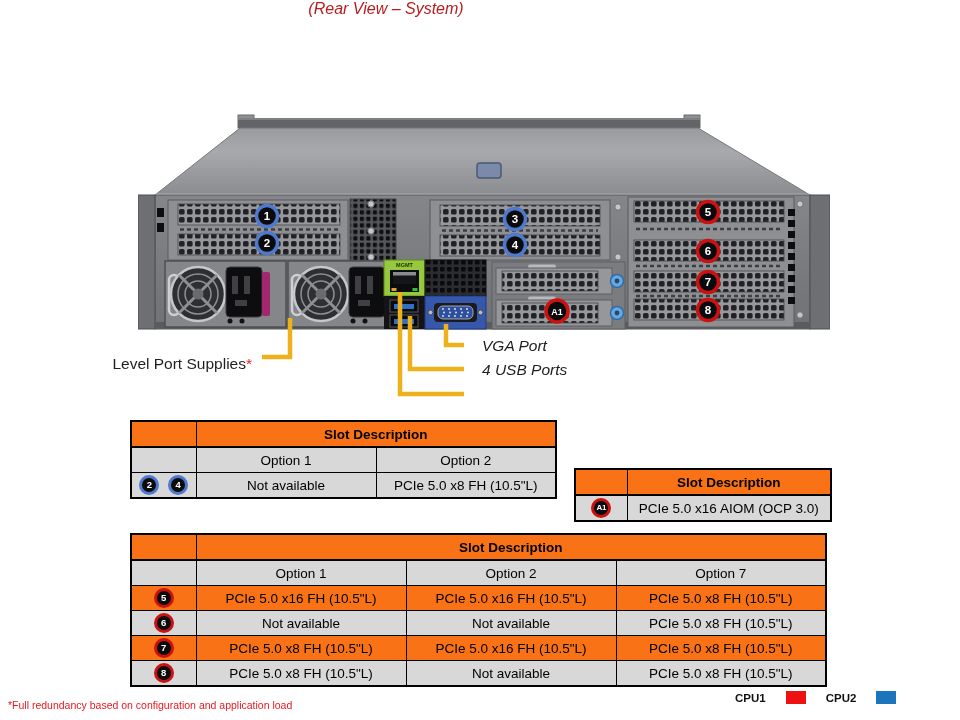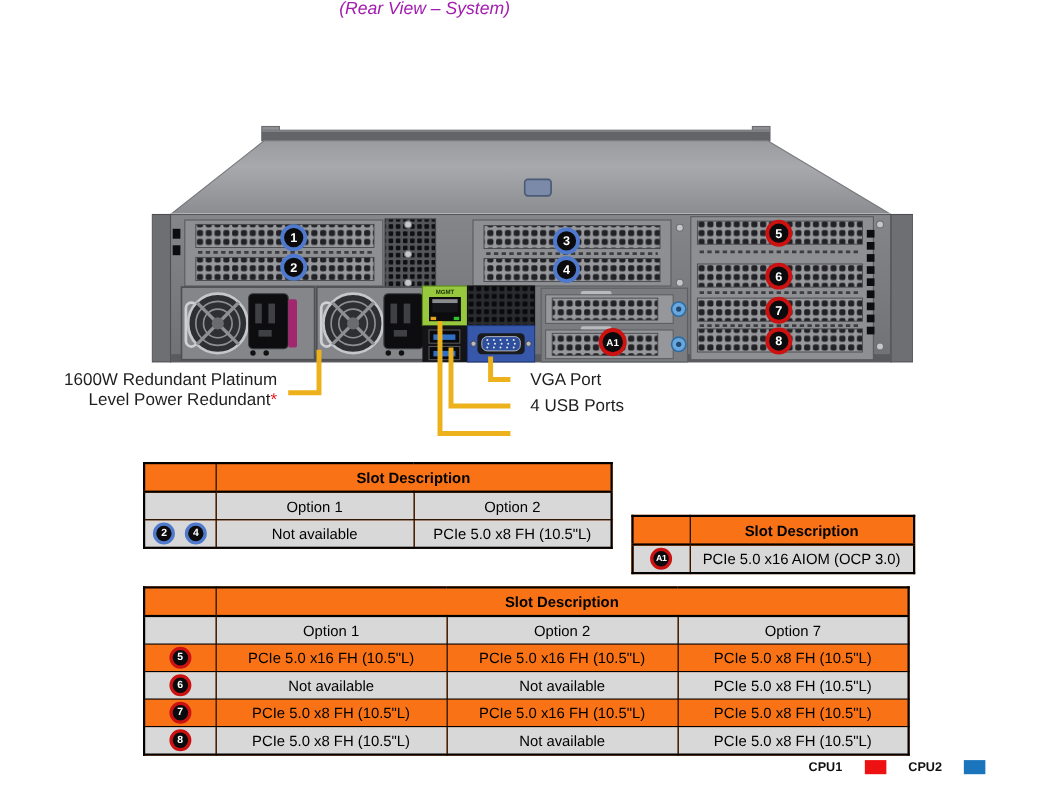--- a/index.html
+++ b/index.html
@@ -1,25 +1,25 @@
 <!DOCTYPE html>
 <html><head>
 <meta charset="utf-8">
 <style>
   html,body{margin:0;padding:0;background:#fff;}
   .page{position:relative;width:960px;height:720px;background:#fff;overflow:hidden;
         font-family:"Liberation Sans","DejaVu Sans",sans-serif;color:#1a1a1a;}
   .abs{position:absolute;}
 
-  .title{left:0;top:76;width:772px;text-align:center;font-style:italic;font-size:16px;color:#a21caf;}
+  .title{left:0;top:76;width:772px;text-align:center;font-style:italic;font-size:16px;color:#b91c1c;}
 
   
   .psu-label{left:26px;top:337px;width:226px;text-align:right;font-size:15.5px;line-height:17.5px;color:#1f1f1f;}
   .red-star{color:#e8191f;}
-  .port-label{font-size:15.5px;color:#1f1f1f;white-space:nowrap;}
+  .port-label{font-size:15.5px;color:#1f1f1f;white-space:nowrap;font-style:italic;}
   .lbl-vga{left:482px;top:337px;}
   .lbl-usb{left:482px;top:361px;}
   .lbl-ipmi{left:482px;top:385px;}
 
   
   table.slot-table{border-collapse:collapse;table-layout:fixed;position:absolute;
     font-size:13.5px;text-align:center;color:#000;background:#f97316;}
   table.slot-table td{border:1px solid #000;padding:0;height:24px;vertical-align:middle;overflow:hidden;}
   table.slot-table{border:2px solid #000;}
   table.slot-table tr.hdr-row td{border-bottom:2.5px solid #000;font-weight:bold;}
@@ -296,22 +296,22 @@
   </svg>
 
   <svg class="abs overlay" style="left:0;top:0;" width="960" height="720" viewBox="0 0 960 720">
     <polyline points="290,318 290,357 262,357" fill="none" stroke-width="4.5" stroke="#edb11c"></polyline>
     <polyline points="446,324 446,345 464,345" fill="none" stroke-width="4.5" stroke="#edb11c"></polyline>
     <polyline points="410,316 410,369 464,369" fill="none" stroke-width="4.5" stroke="#edb11c"></polyline>
     <polyline points="400,292 400,394 464,394" fill="none" stroke-width="4.5" stroke="#edb11c"></polyline>
   </svg>
 
   <div class="abs psu-label">
-    <span>1600W Redundant Platinum</span><br>
-    <span>Level Power Redundant</span><span class="red-star">*</span>
+    <br>
+    <span>Level Port Supplies</span><span class="red-star">*</span>
   </div>
   <div class="abs port-label lbl-vga">VGA Port</div>
   <div class="abs port-label lbl-usb">4 USB Ports</div>
 
   <table class="slot-table t1">
     <colgroup>
         <col style="width:65px">
         <col style="width:180px">
         <col style="width:180px">
       </colgroup>
@@ -393,20 +393,21 @@
     </tr>
     <tr class="shaded">
       <td><span class="badge red">8</span></td>
       <td>PCIe 5.0 x8 FH (10.5"L)</td>
       <td>Not available</td>
       <td>PCIe 5.0 x8 FH (10.5"L)</td>
     </tr>
   </tbody>
     </table>
 
+  <div class="abs footnote">*Full redundancy based on configuration and application load</div>
 
   <div class="abs legend">
     <span class="legend-label">CPU1</span>
     <svg class="swatch" width="20" height="13">
       <rect width="20" height="13" fill="#ee1111"></rect>
       </svg>
     <span class="legend-label">CPU2</span>
     <svg class="swatch" width="20" height="13">
       <rect width="20" height="13" fill="#1b75bc"></rect>
       </svg>

